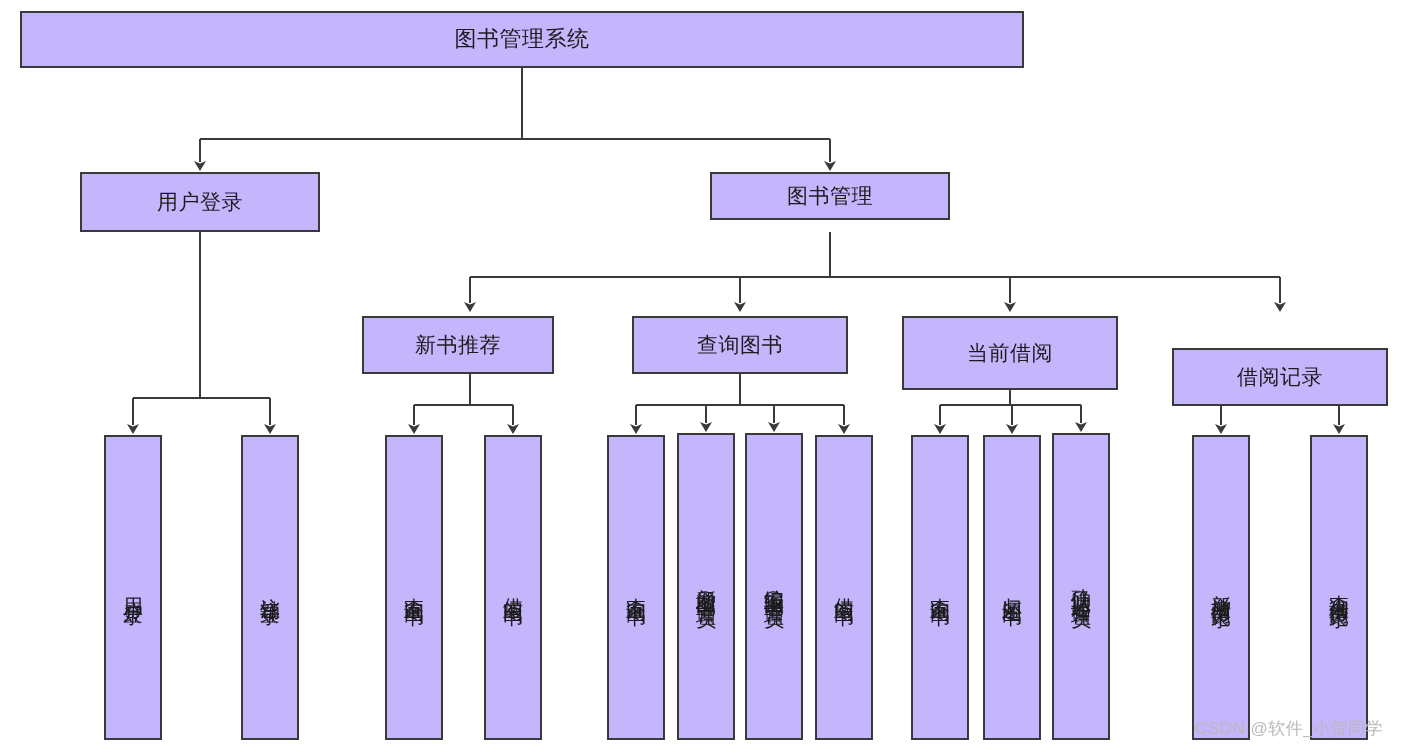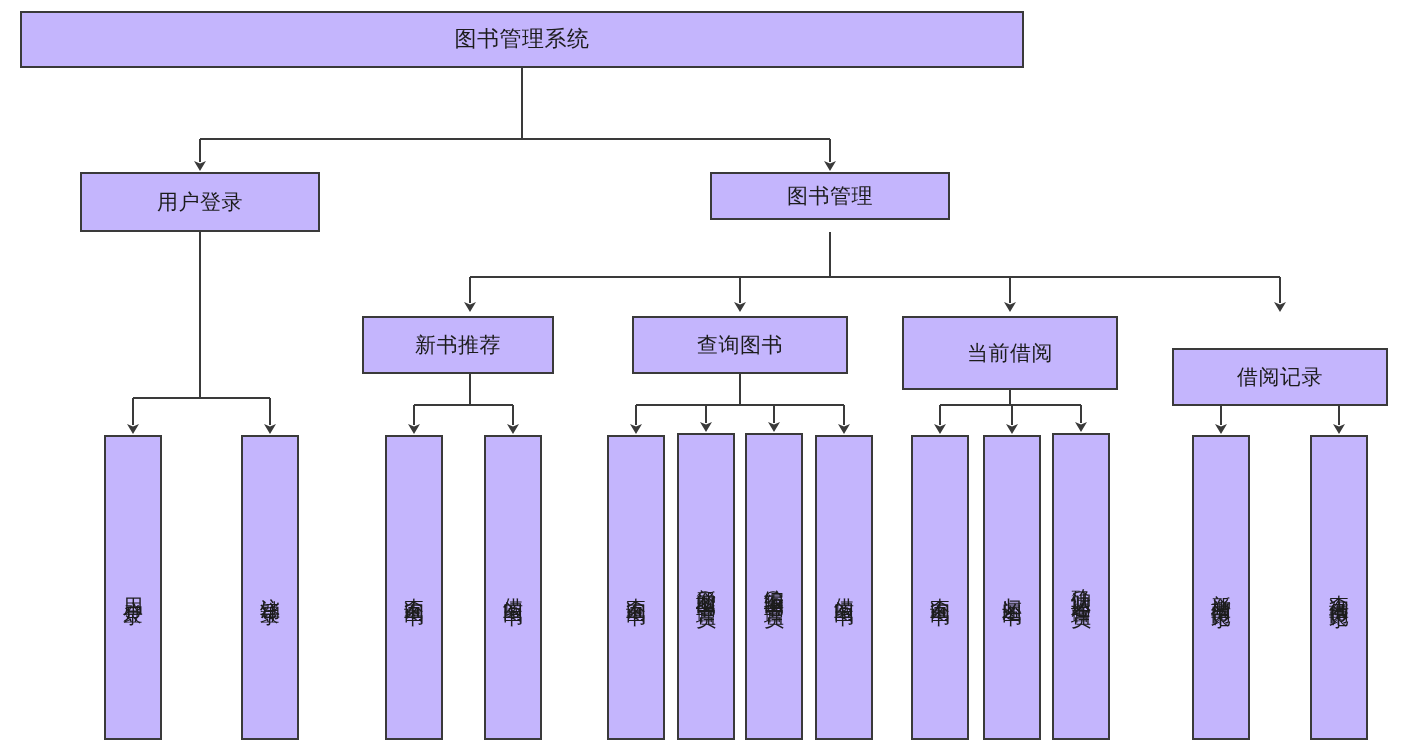--- a/index.html
+++ b/index.html
@@ -183,14 +183,15 @@
     <span class="vlabel">确认归还（管理员）</span>
   </div>
 
   <div class="node node-v" style="left:1192px; top:435px; width:58px; height:305px;">
     <span class="vlabel">新增借阅记录</span>
   </div>
   <div class="node node-v" style="left:1310px; top:435px; width:58px; height:305px;">
     <span class="vlabel">查询借阅记录</span>
   </div>
 
+  <div class="watermark" style="left:1195px; top:717px;">CSDN @软件_小贺同学</div>
 
 </div>
 
 </body></html>

